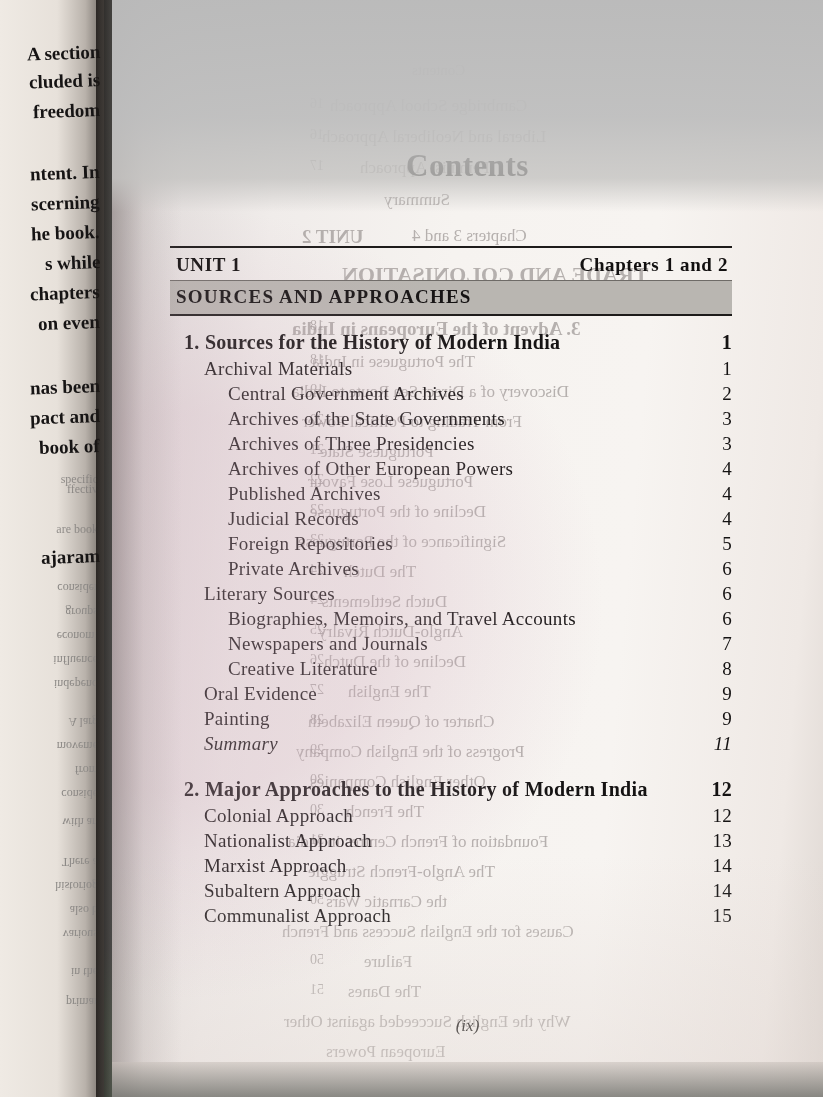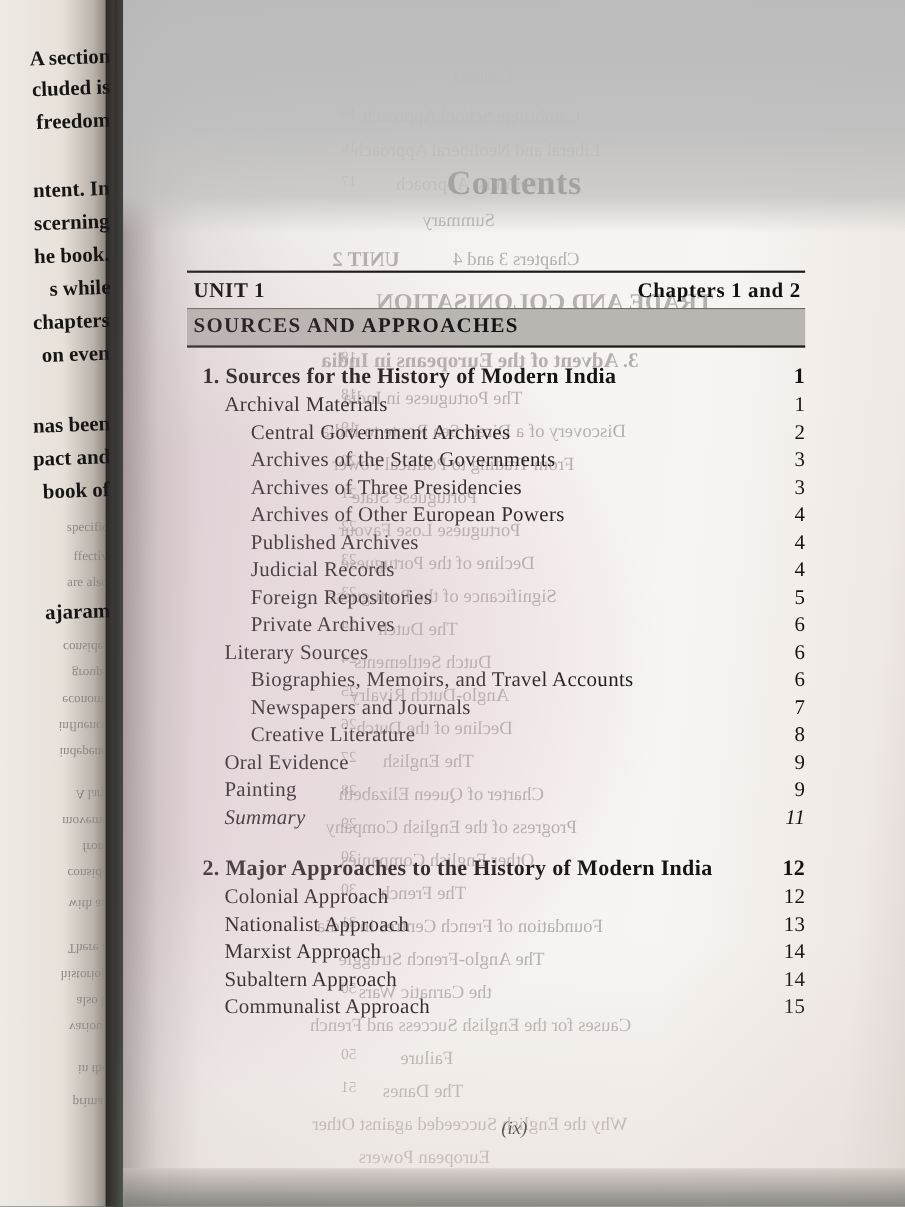--- a/index.html
+++ b/index.html
@@ -238,22 +238,22 @@
     <div class="lp-text" style="top: 188px;">scerning</div>
     <div class="lp-text" style="top: 218px;">he book.</div>
     <div class="lp-text" style="top: 248px;">s while</div>
     <div class="lp-text" style="top: 278px;">chapters</div>
     <div class="lp-text" style="top: 308px;">on even</div>
     <div class="lp-text" style="top: 372px;">nas been</div>
     <div class="lp-text" style="top: 402px;">pact and</div>
     <div class="lp-text" style="top: 432px;">book of</div>
     <div class="lp-text" style="top: 542px;">ajaram</div>
     <div class="lp-faint" style="top: 470px;">specific</div>
-    <div class="lp-faint" style="top: 496px;">ffectiv</div>
-    <div class="lp-faint" style="top: 520px;">are also</div>
+    <div class="lp-faint" style="top: 480px;">ffectiv</div>
+    <div class="lp-faint" style="top: 520px;">are book</div>
     <div class="lp-flip" style="top: 578px;">consider</div>
     <div class="lp-flip" style="top: 602px;">groups</div>
     <div class="lp-flip" style="top: 626px;">economi</div>
     <div class="lp-flip" style="top: 650px;">influence</div>
     <div class="lp-flip" style="top: 674px;">independ</div>
     <div class="lp-flip" style="top: 712px;">A  larg</div>
     <div class="lp-flip" style="top: 736px;">moveme</div>
     <div class="lp-flip" style="top: 760px;">from</div>
     <div class="lp-flip" style="top: 784px;">conside</div>
     <div class="lp-flip" style="top: 812px;">with  an</div>

